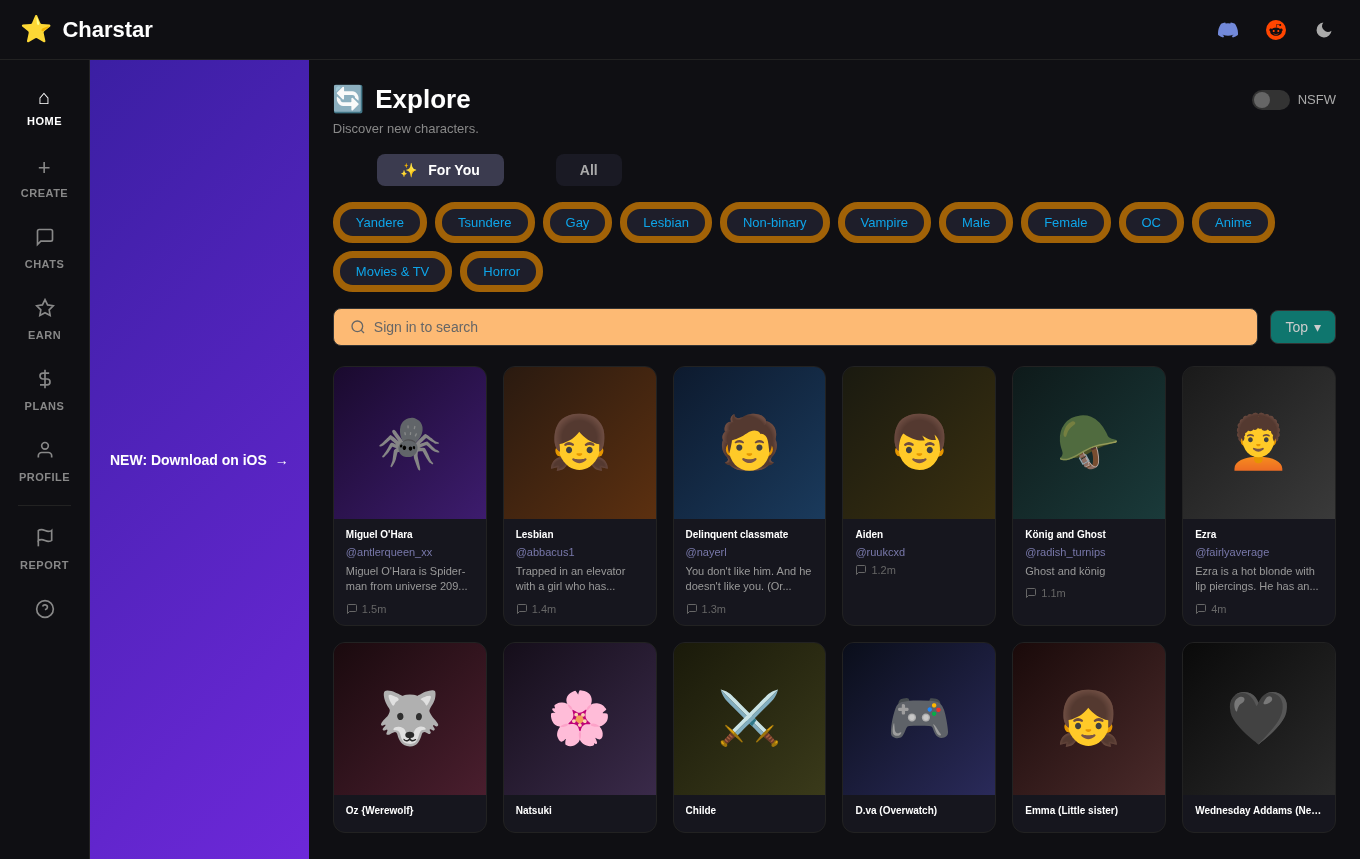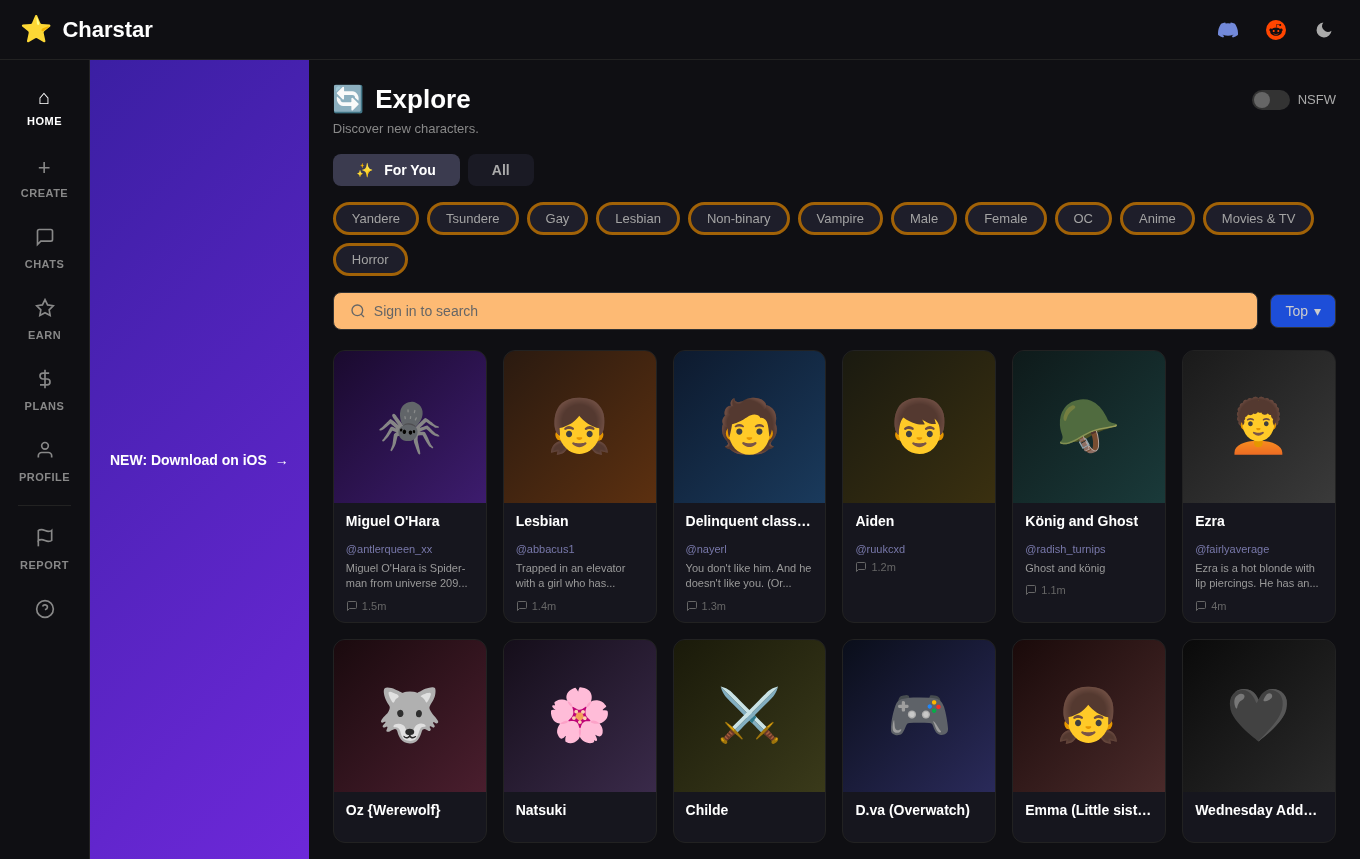--- a/index.html
+++ b/index.html
@@ -168,20 +168,21 @@
       margin-bottom: 16px;
     }
     .tab {
       padding: 8px 24px;
       border-radius: 8px;
       border: none;
       cursor: pointer;
       font-size: 14px;
       font-weight: 600;
       transition: background 0.15s;
+      margin-left: 44px;
     }
     .tab.active {
       background: #3b3b4f;
       color: #fff;
     }
     .tab.inactive {
       background: #1a1a24;
       color: #aaa;
     }
     .tab .star-icon { margin-right: 6px; }
@@ -190,24 +191,24 @@
     .filters {
       display: flex;
       flex-wrap: wrap;
       gap: 8px;
       margin-bottom: 16px;
     }
     .filter-chip {
       padding: 6px 16px;
       border-radius: 20px;
       background: #1e1e2a;
-      color: #a3a3a3;
+      color: #0ea5e9;
       font-size: 13px;
       cursor: pointer;
-      border: 3px solid #a16207;
+      border: 7px solid #a16207;
       transition: background 0.15s;
     }
 
     
     .search-sort-row {
       display: flex;
       align-items: center;
       gap: 12px;
       margin-bottom: 20px;
     }
@@ -218,21 +219,21 @@
       border-radius: 8px;
       padding: 10px 16px;
       color: #888;
       font-size: 14px;
       display: flex;
       align-items: center;
       gap: 8px;
       cursor: pointer;
     }
     .sort-dropdown {
-      background: #1d4ed8;
+      background: #0f766e;
       border: 1px solid #333;
       border-radius: 8px;
       padding: 8px 14px;
       color: #ccc;
       font-size: 14px;
       display: flex;
       align-items: center;
       gap: 6px;
       cursor: pointer;
       white-space: nowrap;
@@ -249,24 +250,24 @@
       border-radius: 12px;
       overflow: hidden;
       cursor: pointer;
       transition: transform 0.15s, box-shadow 0.15s;
       border: 1px solid #222;
     }
     .char-card-body {
       padding: 10px 12px;
     }
     .char-card-name {
-      font-size: 14px;
+      font-size: 10px;
       font-weight: 700;
       color: #fff;
-      margin-bottom: 14px;
+      margin-bottom: 6px;
       white-space: nowrap;
       overflow: hidden;
       text-overflow: ellipsis;
     }
     .char-card-handle {
       font-size: 11px;
       color: #7878aa;
       margin-bottom: 6px;
     }
     .char-card-desc {

